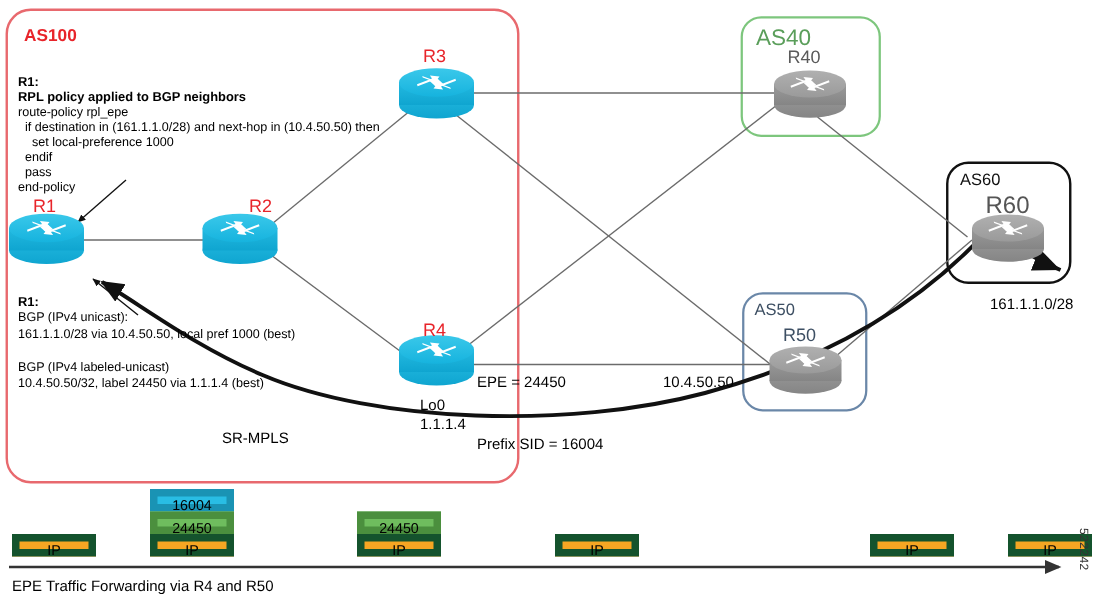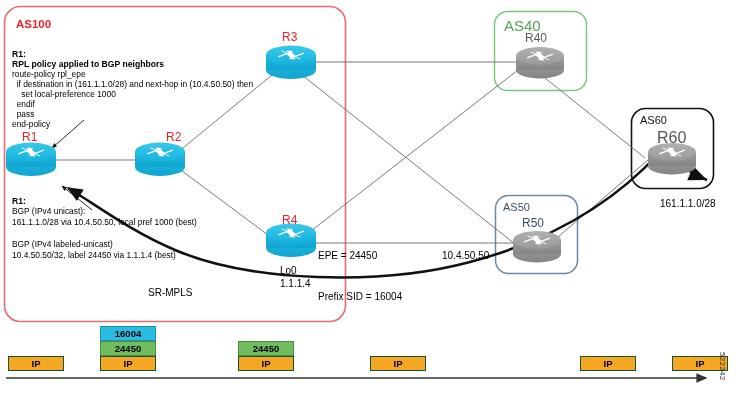--- a/index.html
+++ b/index.html
@@ -60,25 +60,24 @@
     font-size: 8.6px;
     font-weight: bold;
   }
   .midlabel {
     font-size: 10px;
   }
   .pkt {
     position: absolute;
     text-align: center;
     font-size: 9.5px;
-    border: 1px solid #14532d;
+    border: 5px solid #14532d;
     box-sizing: border-box;
     line-height: 13px;
     height: 15px;
-    font-weight: bold;
   }
   .pkt-ip { background: #f5a623; }
   .pkt-green { background: #6fbd5e; border-color: #4b8f3e; }
   .pkt-cyan { background: #29bde4; border-color: #1a93b4; }
   .figno {
     position: absolute;
     font-size: 8px;
     color: #333;
     transform: rotate(90deg);
     transform-origin: left top;
@@ -274,16 +273,17 @@
 
   <div class="pkt pkt-green" style="left:238px; top:341px; width:56px;">24450</div>
   <div class="pkt pkt-ip" style="left:238px; top:356px; width:56px;">IP</div>
 
   <div class="pkt pkt-ip" style="left:370px; top:356px; width:56px;">IP</div>
 
   <div class="pkt pkt-ip" style="left:580px; top:356px; width:56px;">IP</div>
 
   <div class="pkt pkt-ip" style="left:672px; top:356px; width:56px;">IP</div>
 
+  <div class="txt caption" style="left:8px; top:386px;">EPE Traffic Forwarding via R4 and R50</div>
 
   <div class="figno" style="left:727px; top:352px;">522242</div>
 
 </div>
 
 </body></html>

